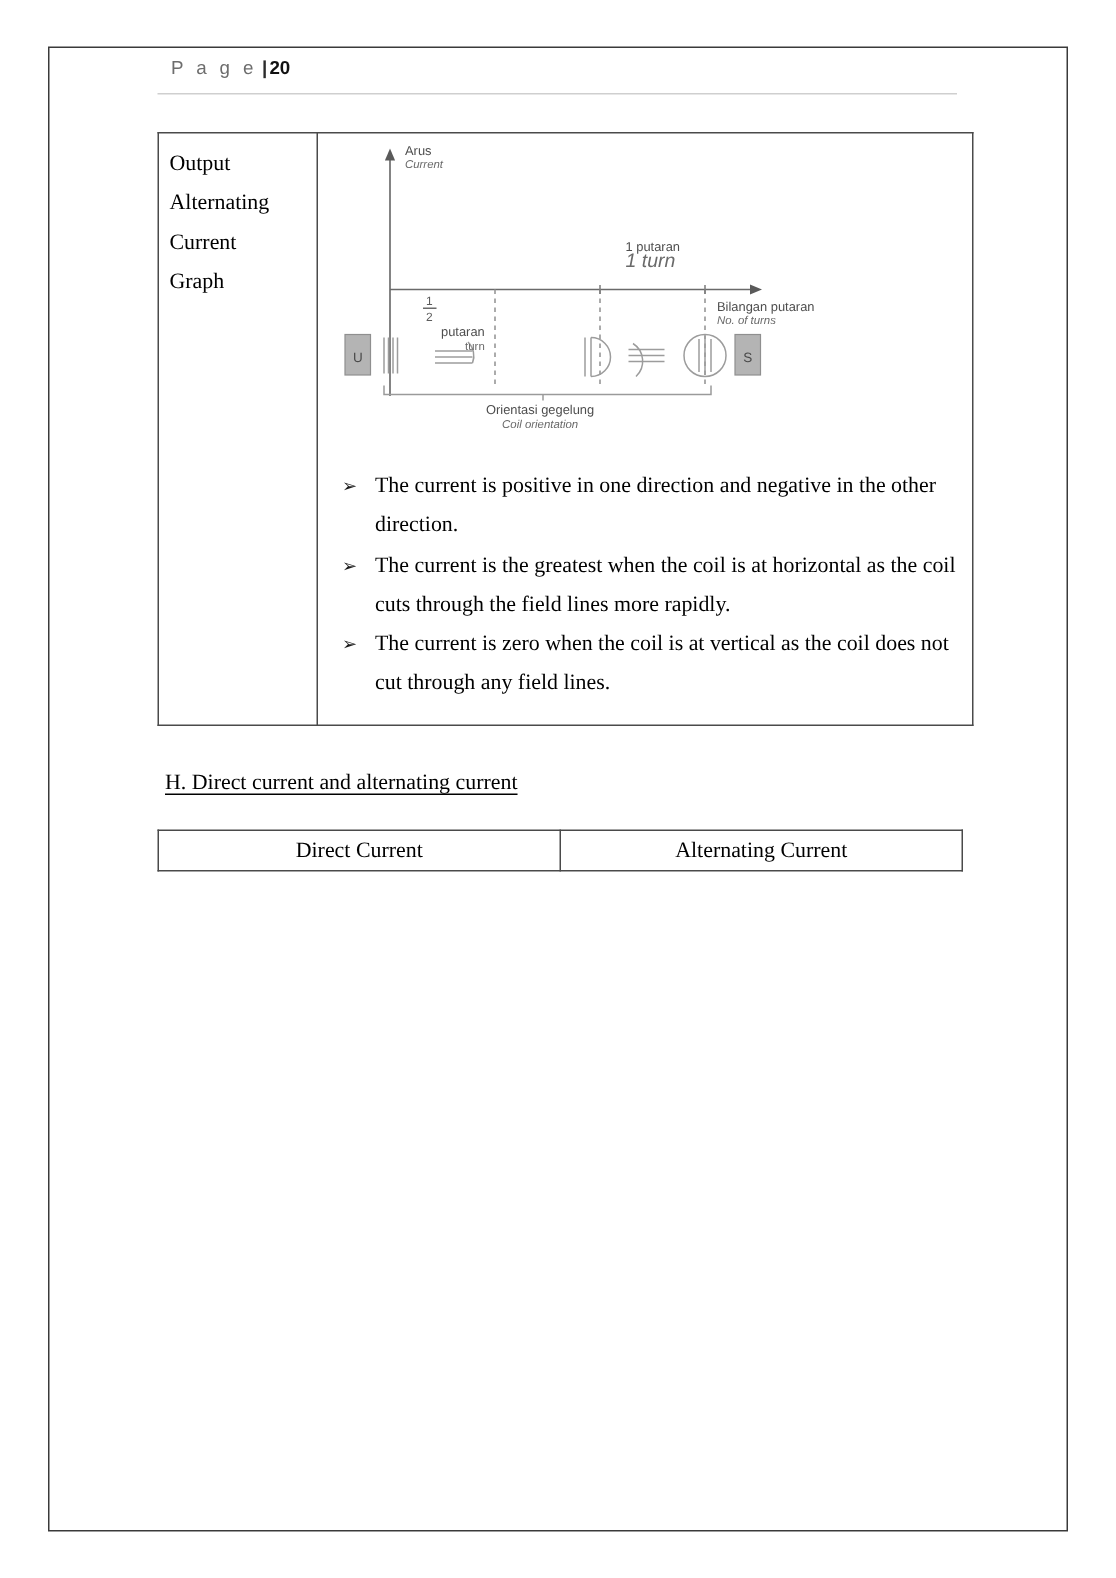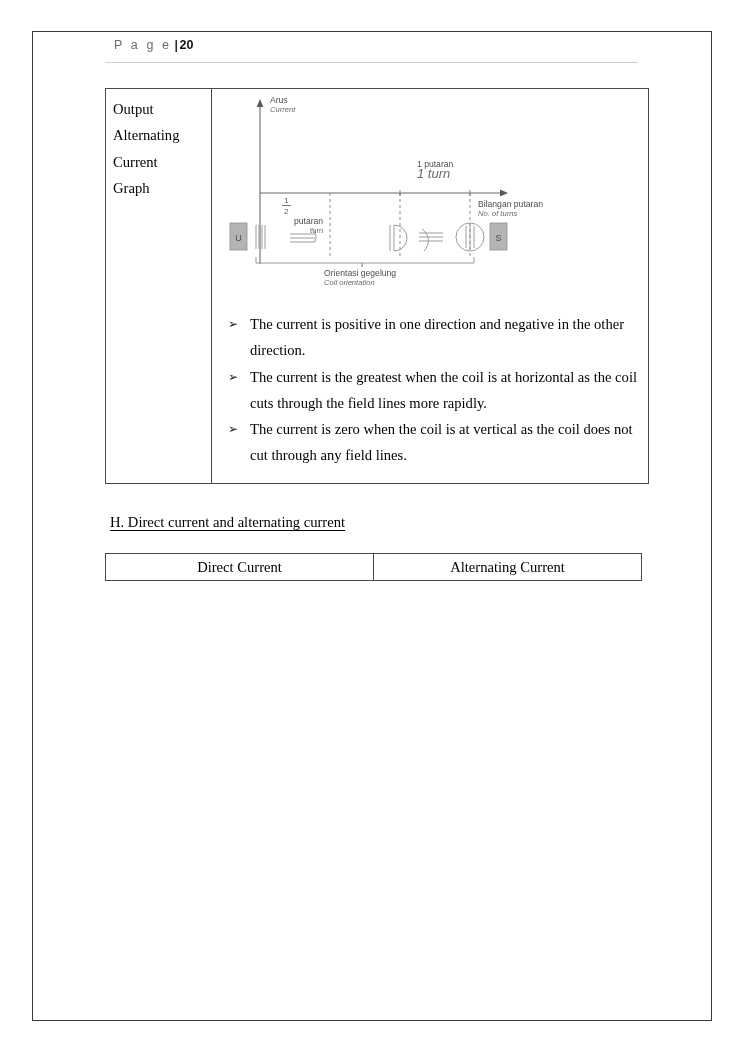--- a/index.html
+++ b/index.html
@@ -265,21 +265,21 @@
         <div style="position:absolute; left:82px; top:107px; font-size:8.6px; color:#4e4e4e; line-height:10px;margin-top:20px;">
           <div>putaran</div>
           <div style="font-size:7.6px; color:#6a6a6a;text-align:right;">turn</div>
         </div>
 
         <div style="position:absolute; left:266px; top:110px; font-size:8.6px; color:#4e4e4e; line-height:10px;">
           <div>Bilangan putaran</div>
           <div style="font-style:italic; font-size:7.6px; color:#6a6a6a;">No. of turns</div>
         </div>
 
-        <div style="position:absolute; left:112px; top:179px; font-size:8.6px; color:#4e4e4e; line-height:10px; ">
+        <div style="position:absolute; left:112px; top:179px; font-size:8.6px; color:#4e4e4e; line-height:10px; text-align:center;">
           <div>Orientasi gegelung</div>
           <div style="font-style:italic; font-size:7.6px; color:#6a6a6a;">Coil orientation</div>
         </div>
       </div>
 
       <div class="bullets">
         <div class="bullet-row">
           <span class="bullet-marker">➢</span>
           <span class="bullet-text">The current is positive in one direction and negative in the other direction.</span>
         </div>

